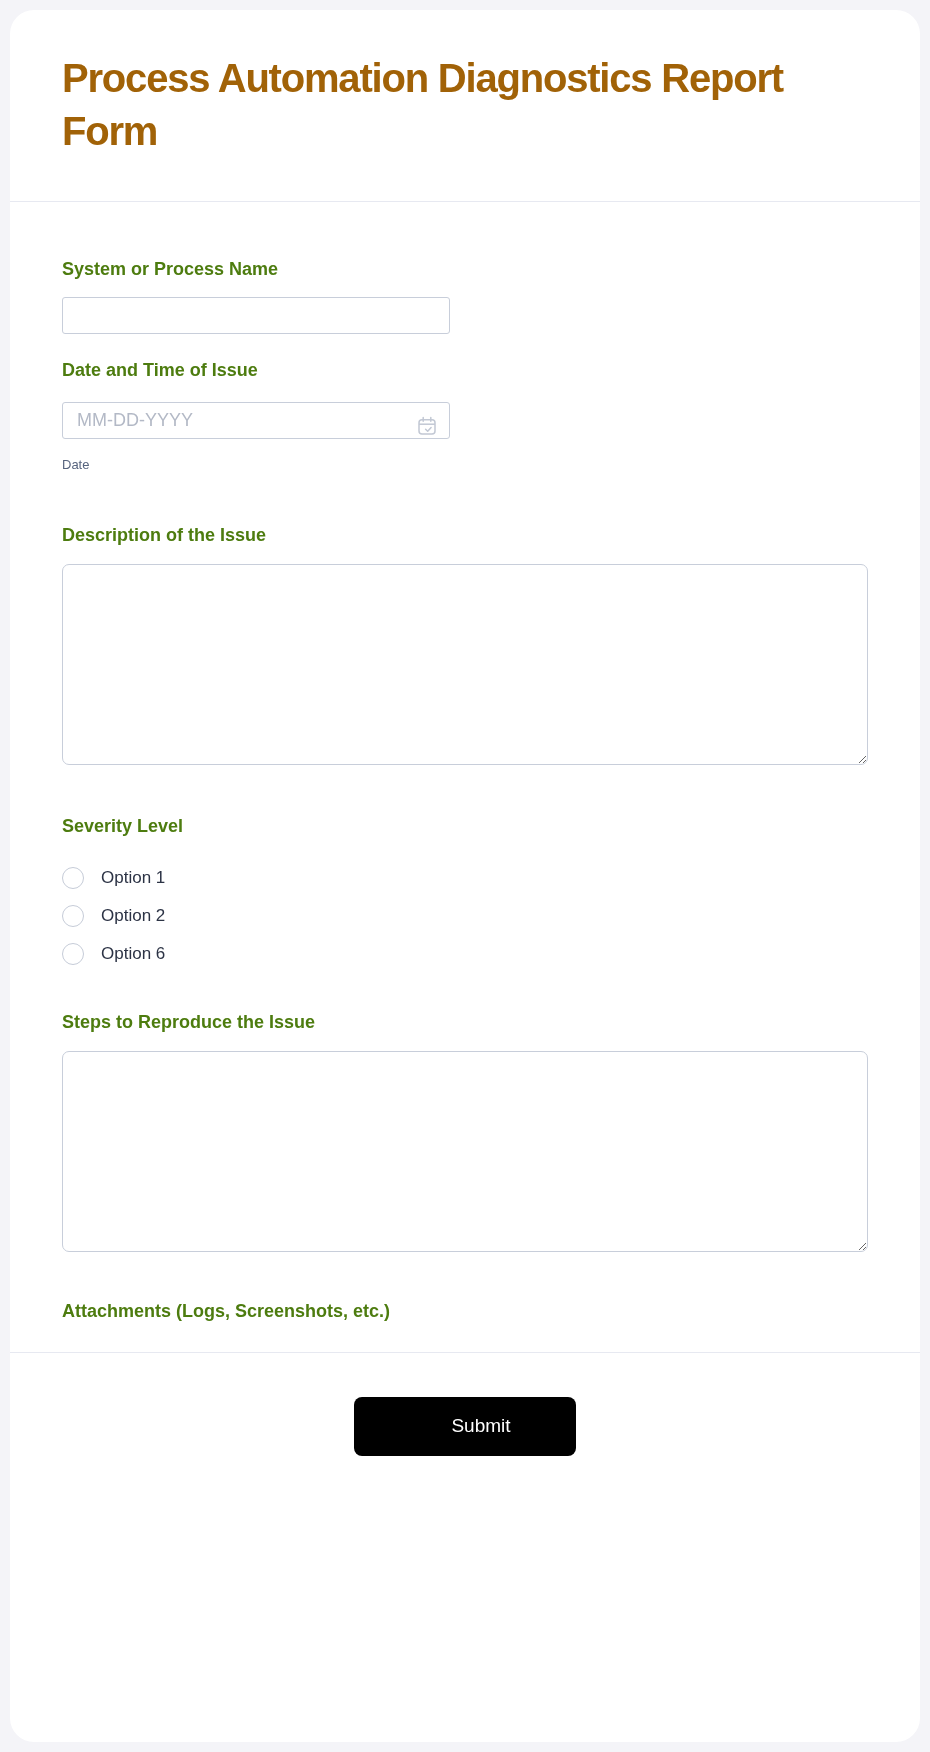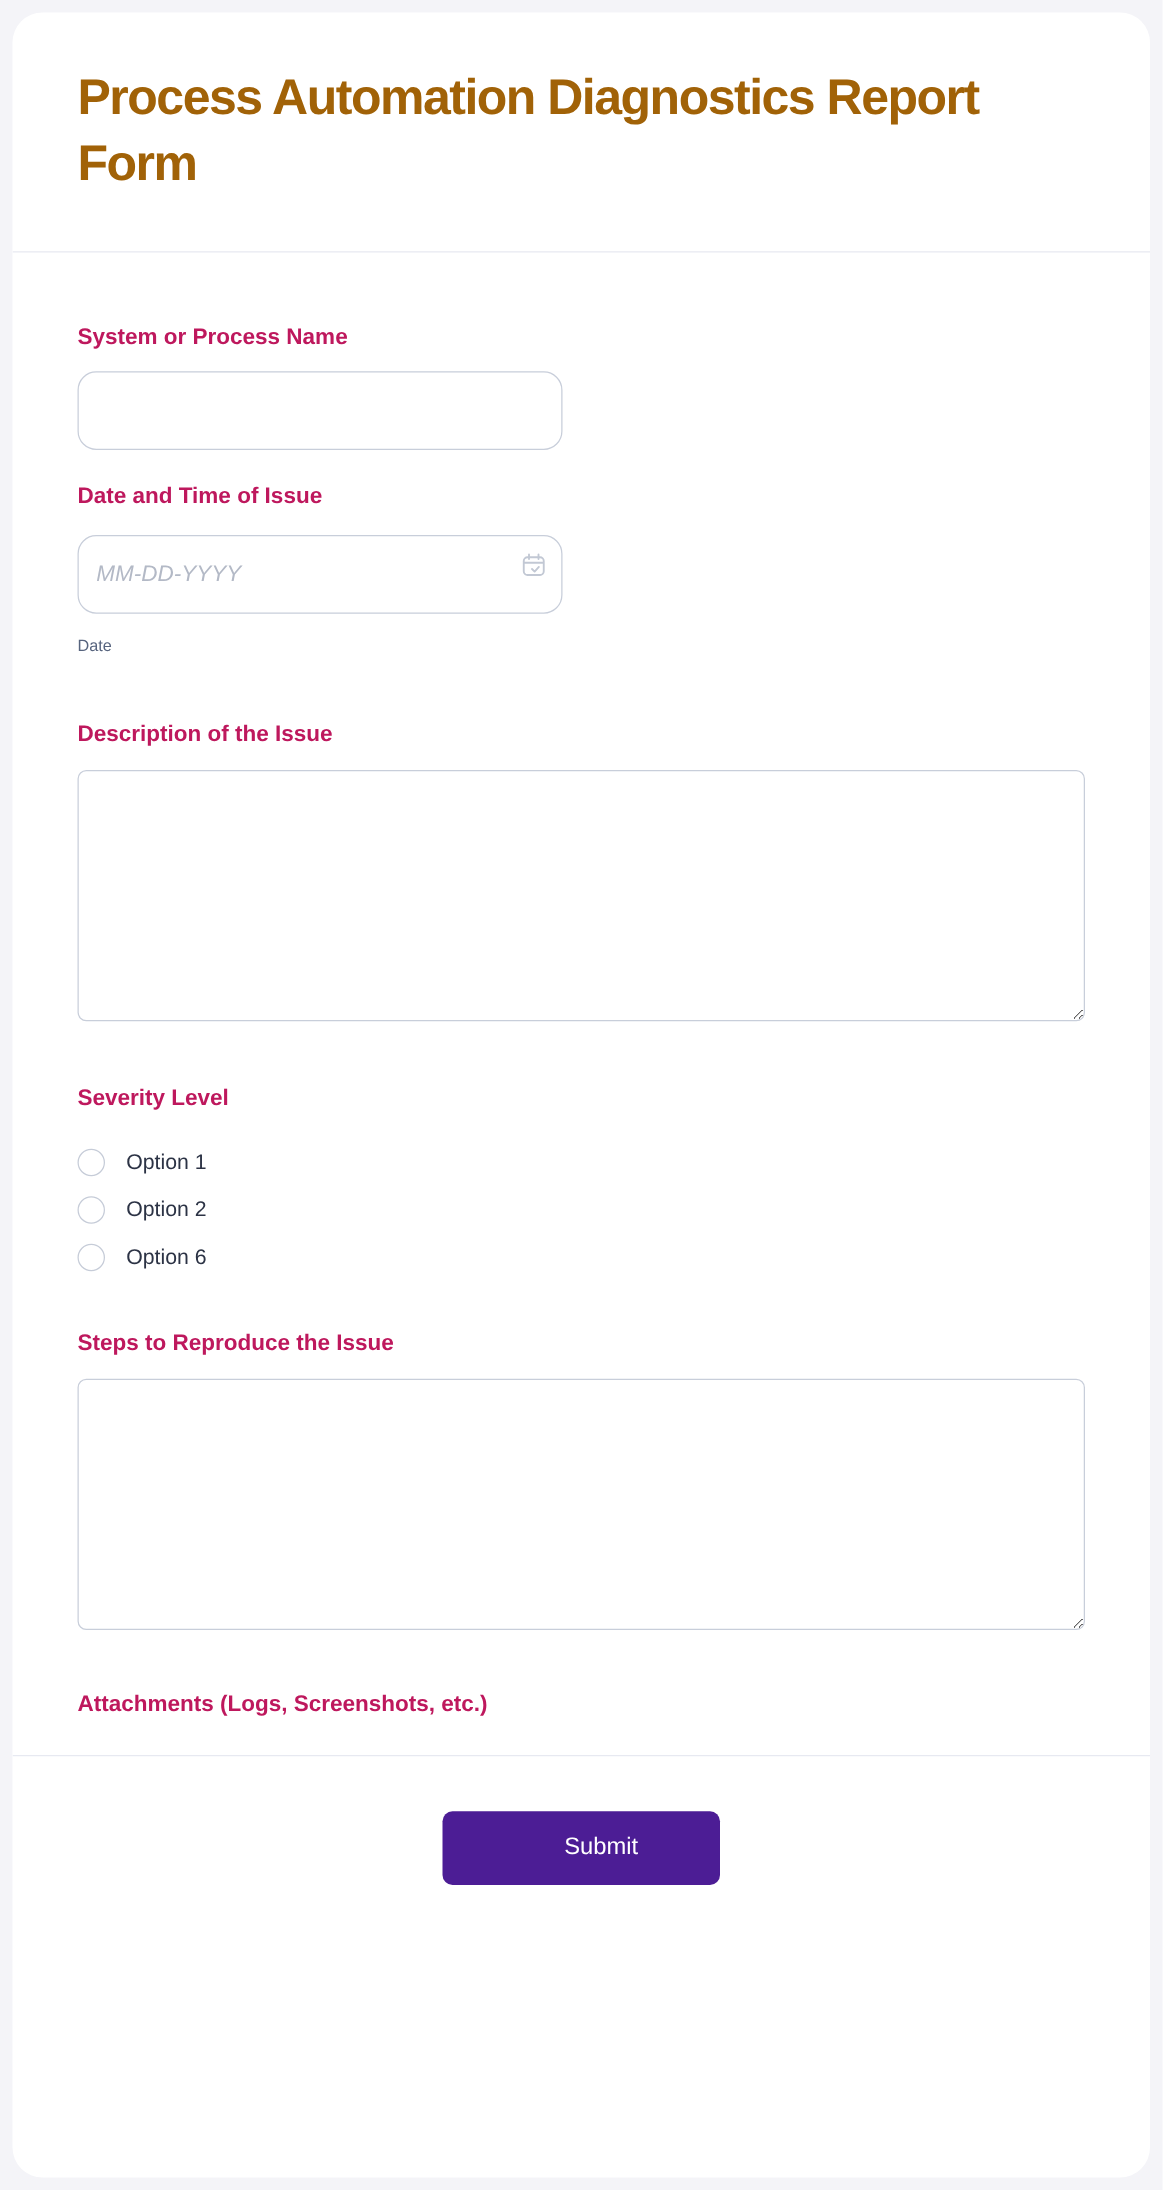--- a/index.html
+++ b/index.html
@@ -35,43 +35,42 @@
   .divider {
     margin-top: 43px;
     border: none;
     border-top: 1px solid #e7e9f1;
     width: 100%;
   }
   .form-body { padding: 0 52px; }
   .field-label {
     font-size: 18px;
     font-weight: 600;
-    color: #be185d;
+    color: #4d7c0f;
     line-height: 21px;
   }
   .lbl-1 { margin-top: 57px; }
   .lbl-2 { margin-top: 26px; }
   .lbl-3 { margin-top: 53px; }
   .lbl-4 { margin-top: 51px; }
   .lbl-5 { margin-top: 39px; }
   .lbl-6 { margin-top: 49px; }
   input[type="text"] {
     display: block;
     margin-top: 17px;
     width: 388px;
-    height: 63px;
+    height: 37px;
     border: 1px solid #c8ceda;
-    border-radius: 15px;
+    border-radius: 3px;
     padding: 0 14px;
     font-size: 18px;
     font-family: inherit;
     color: #2c3345;
     background: #fff;
     outline: none;
-    font-style: italic;
   }
   input::placeholder { color: #b3b9c6; opacity: 1; }
   .date-wrap { position: relative; width: 388px; margin-top: 21px; }
   .date-wrap input { margin-top: 0; width: 100%; padding-right: 44px; }
   .cal-icon {
     position: absolute;
     right: 13px; top: 14px;
     width: 20px; height: 20px;
     pointer-events: auto;
   }
@@ -139,21 +138,21 @@
   .footer-divider { margin-top: 30px; }
   .footer {
     height: 146px;
     display: flex;
     align-items: center;
     justify-content: center;
   }
   .submit-btn {
     width: 222px;
     height: 59px;
-    background: #4c1d95;
+    background: #000000;
     color: #ffffff;
     font-size: 19px;
     font-weight: 500;
     font-family: inherit;
     border: none;
     border-radius: 8px;
     cursor: pointer;
     padding-left: 32px;
   }
 </style>

